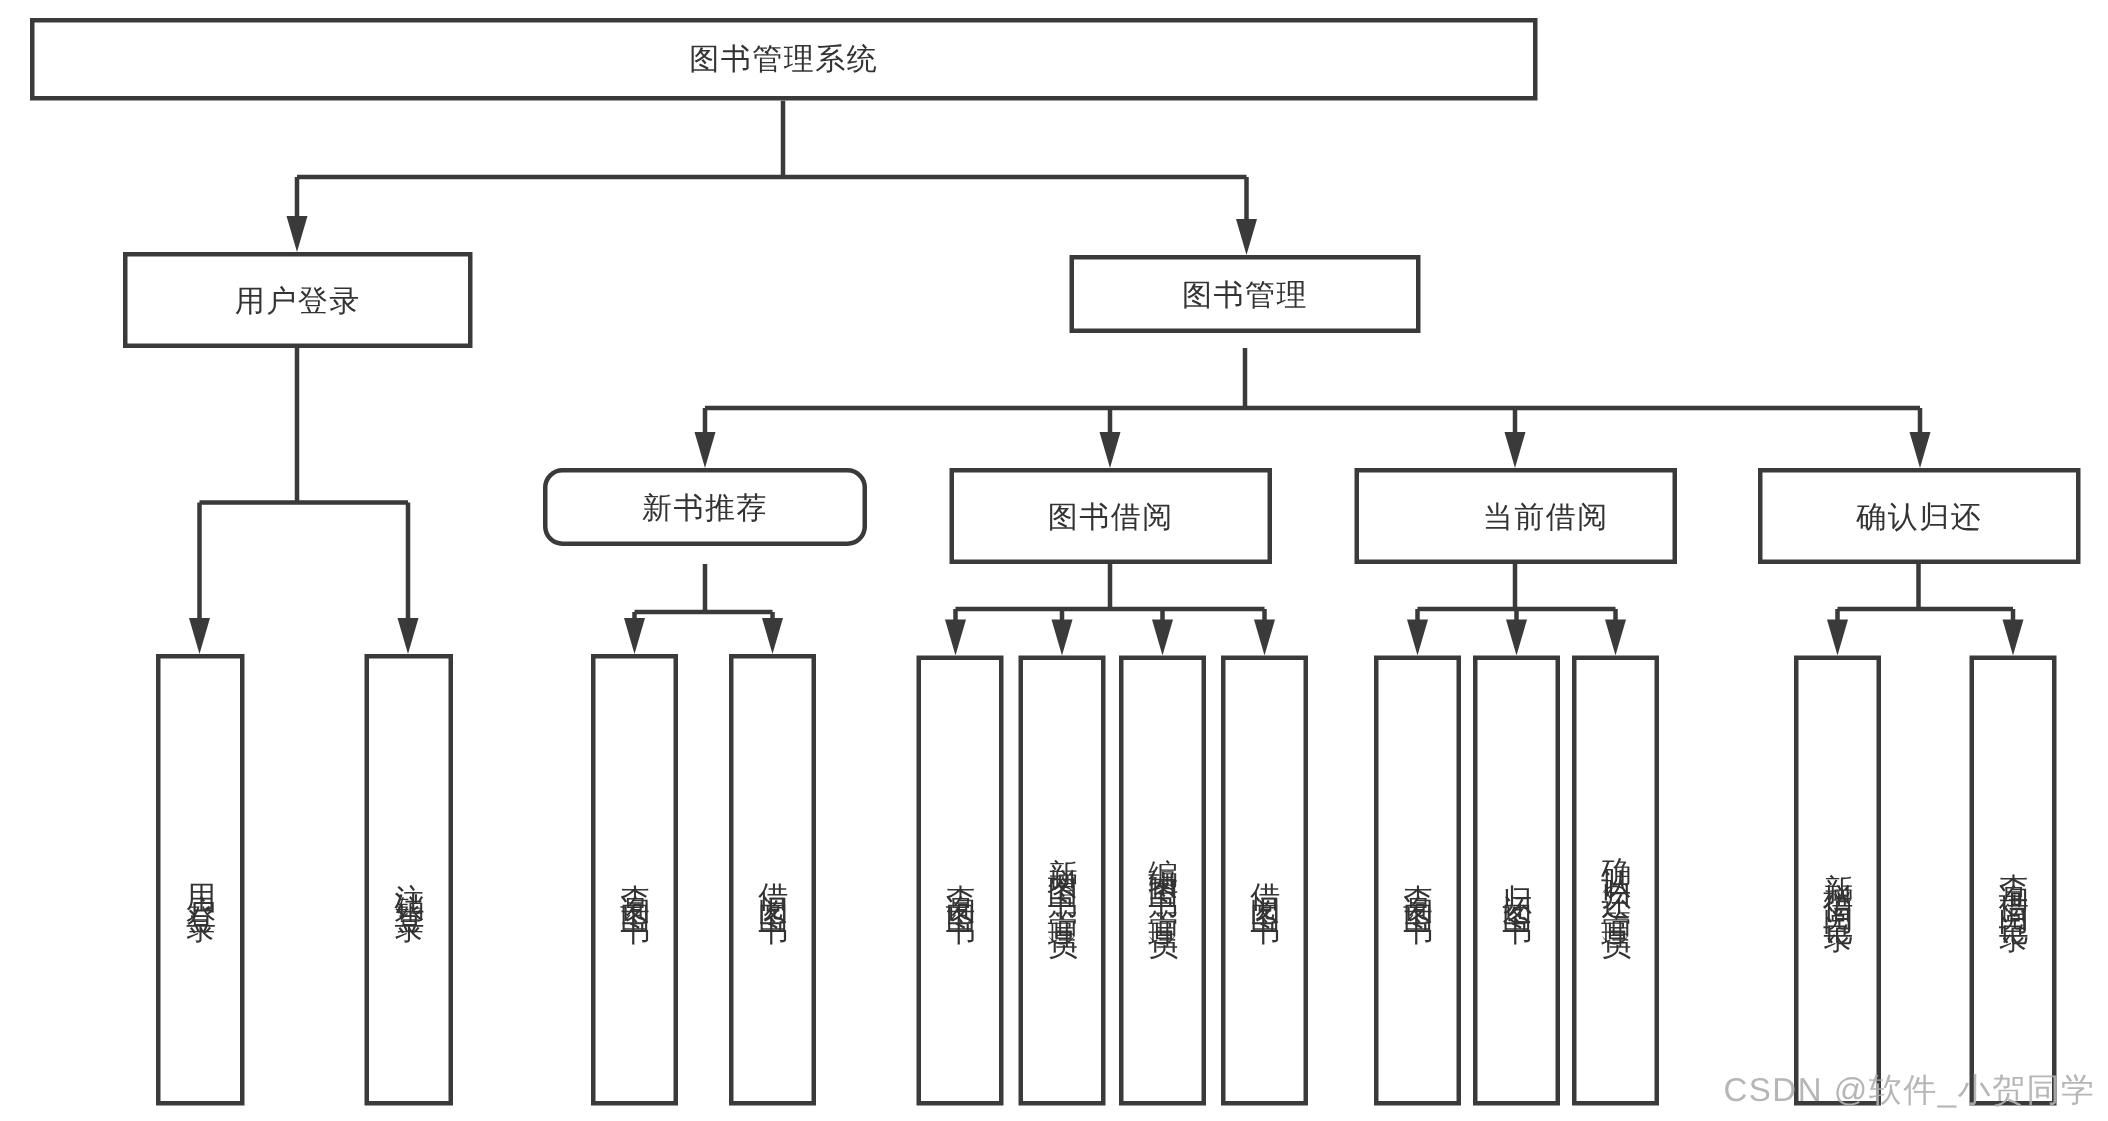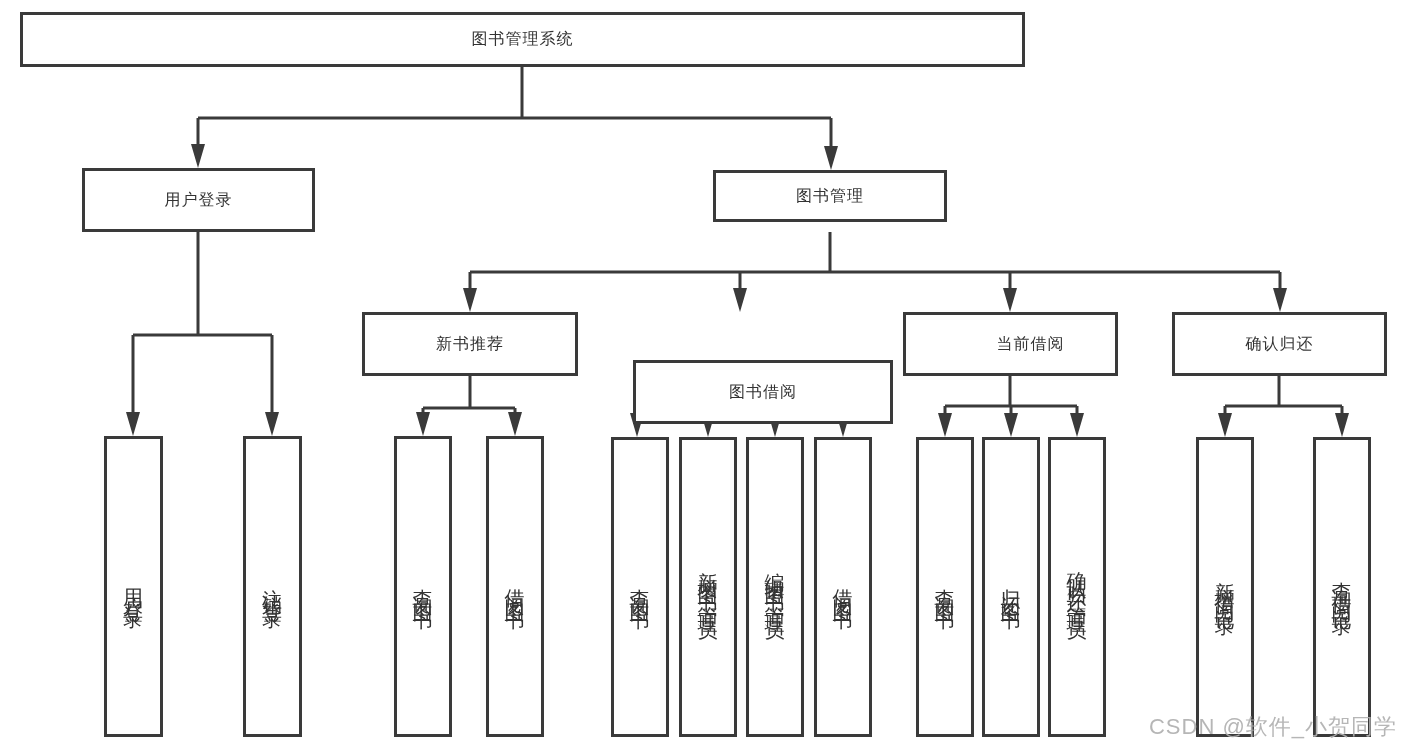--- a/index.html
+++ b/index.html
@@ -37,21 +37,21 @@
   .box{
     position:absolute;
     background:var(--fill);
     border:3px solid var(--line);
     display:flex;
     align-items:center;
     justify-content:center;
     color:var(--text);
   }
   .h-label{
-    font-size:16px;
+    font-size:20px;
     letter-spacing:1px;
     white-space:nowrap;
   }
   .leaf{
     writing-mode:vertical-rl;
     text-orientation:mixed;
     font-size:20px;
     letter-spacing:7px;
     line-height:1;
     white-space:nowrap;
@@ -121,22 +121,22 @@
       <polygon points="1218,413 1232,413 1225,437"></polygon>
       <polygon points="1335,413 1349,413 1342,437"></polygon>
     </g>
   </svg>
 
   <div class="box h-label" style="left:20px;top:12px;width:1005px;height:55px;">图书管理系统</div>
 
   <div class="box h-label" style="left:82px;top:168px;width:233px;height:64px;">用户登录</div>
   <div class="box h-label" style="left:713px;top:170px;width:234px;height:52px;">图书管理</div>
 
-  <div class="box h-label" style="left:362px;top:312px;width:216px;height:64px;">新书推荐</div>
-  <div class="box h-label" style="left:633px;top:312px;width:260px;height:64px;margin-top:48px;">图书借阅</div>
+  <div class="box h-label" style="left:362px;top:312px;width:216px;height:52px;border-radius:13px;">新书推荐</div>
+  <div class="box h-label" style="left:633px;top:312px;width:215px;height:64px;">图书借阅</div>
   <div class="box h-label" style="left:903px;top:312px;width:215px;height:64px;padding-left:40px;">当前借阅</div>
   <div class="box h-label" style="left:1172px;top:312px;width:215px;height:64px;">确认归还</div>
 
   <div class="box leaf" style="left:104px;top:436px;width:59px;height:301px;">用户登录</div>
   <div class="box leaf" style="left:243px;top:436px;width:59px;height:301px;">注销登录</div>
 
   <div class="box leaf" style="left:394px;top:436px;width:58px;height:301px;">查询图书</div>
   <div class="box leaf" style="left:486px;top:436px;width:58px;height:301px;">借阅图书</div>
 
   <div class="box leaf" style="left:611px;top:437px;width:58px;height:300px;">查询图书</div>

